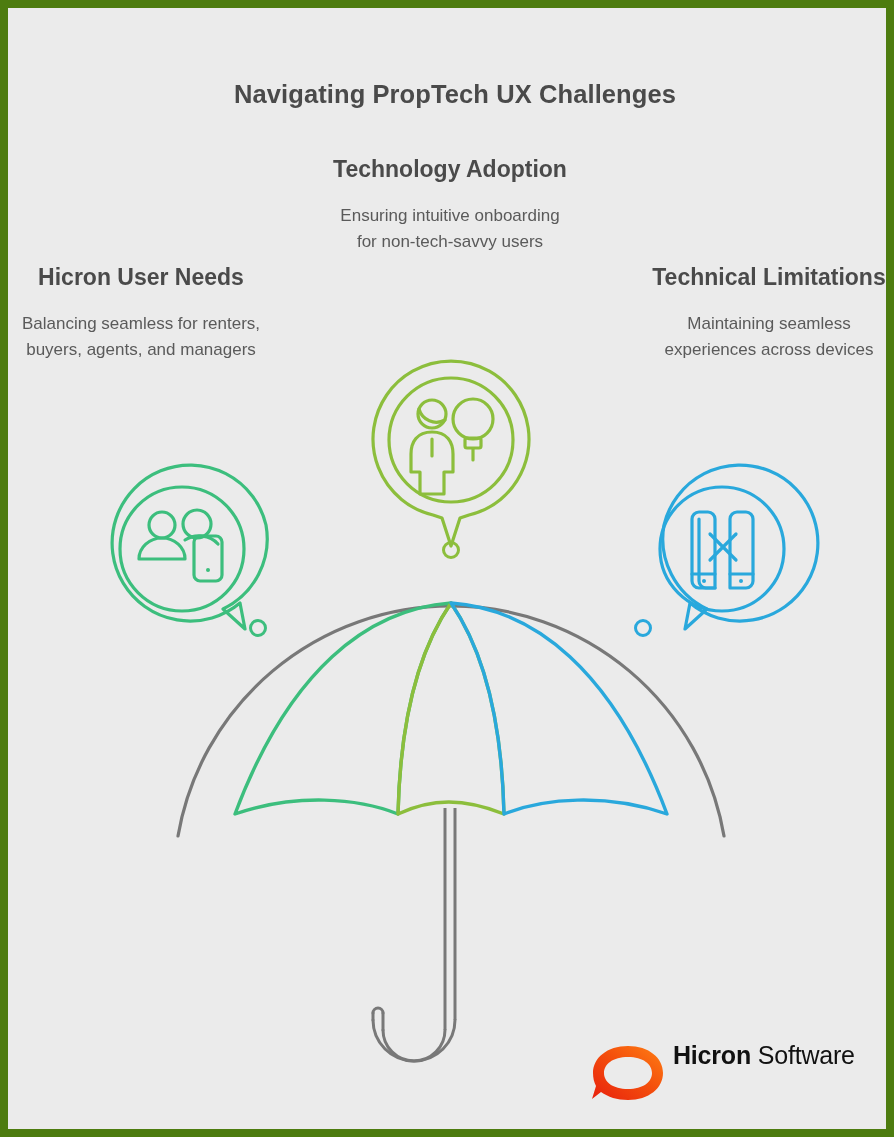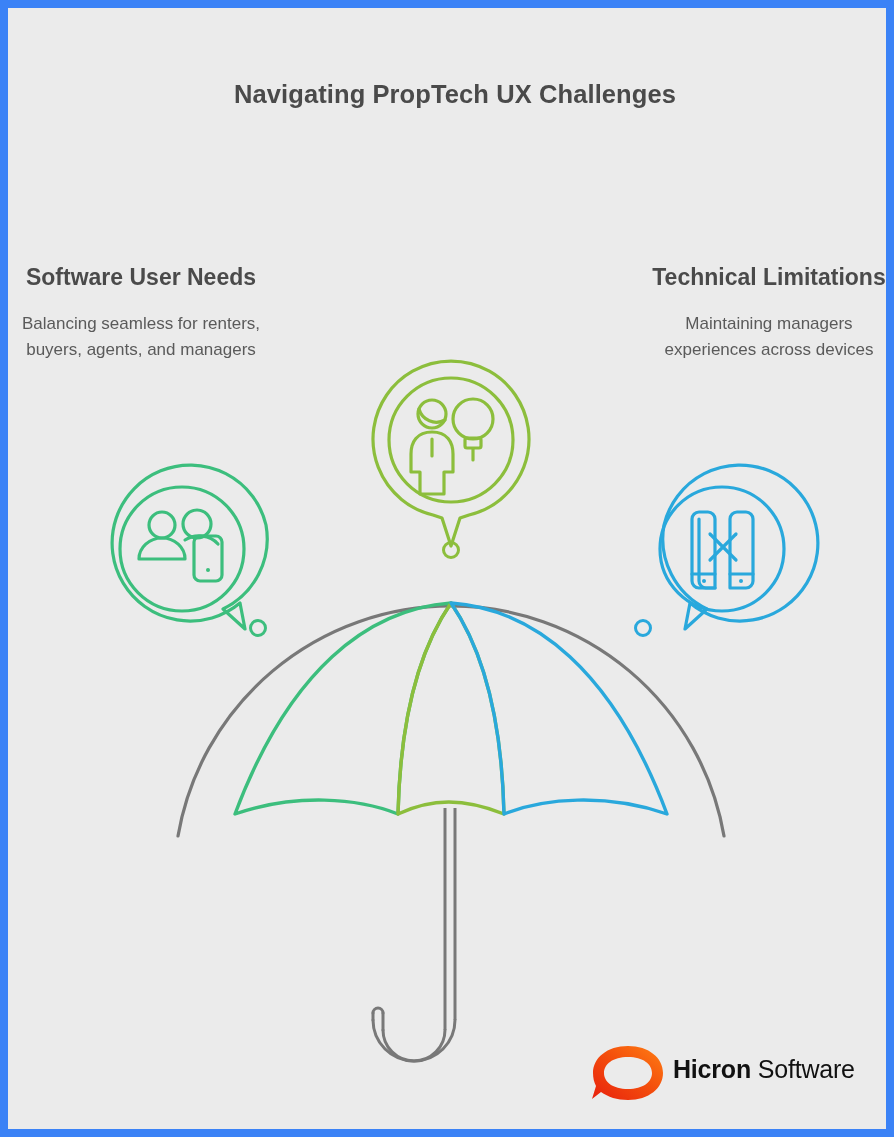--- a/index.html
+++ b/index.html
@@ -11,21 +11,21 @@
   body {
     font-family: "Liberation Sans", sans-serif;
   }
   #canvas {
     position: relative;
     width: 894px;
     height: 1137px;
     background: #ebebeb;
     overflow: hidden;
     box-sizing: border-box;
-    border: 8px solid #3b82f6;
+    border: 8px solid #4d7c0f;
   }
   
   #title {
     position: absolute;
     left: 0;
     top: 72px;
     width: 894px;
     text-align: center;
     font-size: 25.5px;
     font-weight: bold;
@@ -62,45 +62,49 @@
   #logo {
     position: absolute;
     left: 575px;
     top: 1030px;
     width: 300px;
     height: 70px;
   }
   #logo-text {
     position: absolute;
     left: 90px;
-    top: 17px;
+    top: 3px;
     font-size: 25px;
     color: #111111;
     white-space: nowrap;
     letter-spacing: -0.2px;
   }
   #logo-text .b { font-weight: bold; }
   #logo-text .l { font-weight: normal; }
 </style>
 </head>
 <body>
 
 <div id="canvas">
 
   <div id="title">Navigating PropTech UX Challenges</div>
 
   <div class="col" id="col-left">
-    <div class="col-head">Software User Needs</div>
+    <div class="col-head">Hicron User Needs</div>
     <div class="col-body">Balancing seamless for renters, buyers, agents, and managers</div>
   </div>
 
+  <div class="col" id="col-mid">
+    <div class="col-head">Technology Adoption</div>
+    <div class="col-body">Ensuring intuitive onboarding for non-tech-savvy users</div>
+  </div>
 
   <div class="col" id="col-right">
     <div class="col-head">Technical Limitations</div>
-    <div class="col-body">Maintaining managers experiences across devices</div>
+    <div class="col-body">Maintaining seamless experiences across devices</div>
   </div>
 
   <svg id="art" viewBox="0 0 894 1137">
 
     <g>
       <path d="M 170 828 A 277 277 0 0 1 716 828" fill="none" stroke="#787878" stroke-width="3.2" stroke-linecap="round"></path>
     </g>
 
     <g>
       <circle cx="443" cy="542" r="7.5" fill="#ebebeb" stroke="#8cbe3c" stroke-width="3"></circle>

